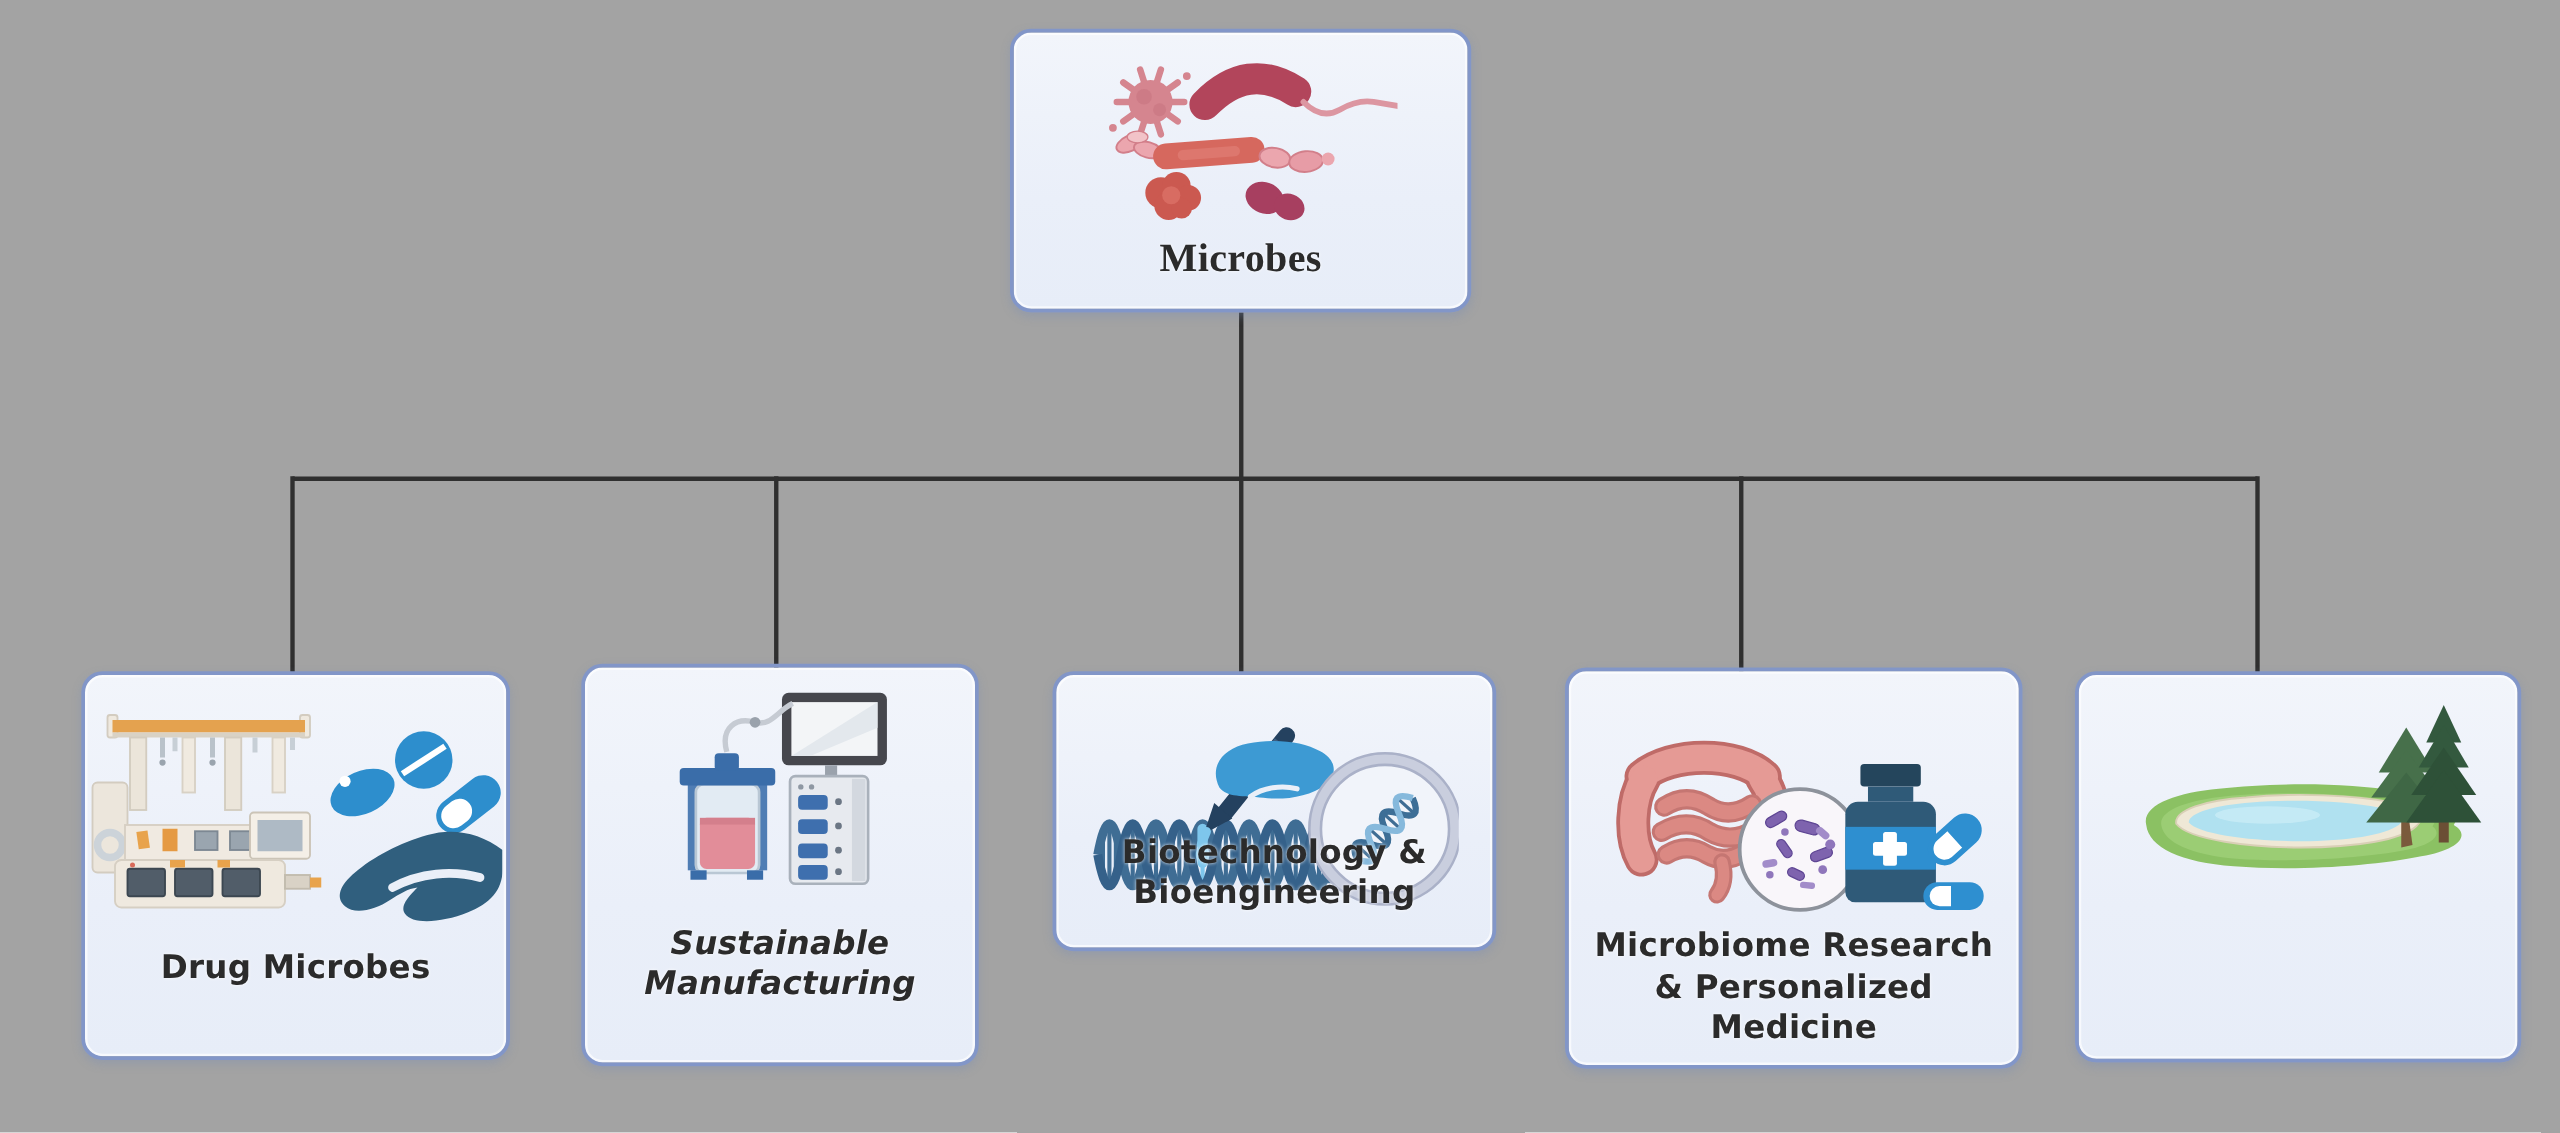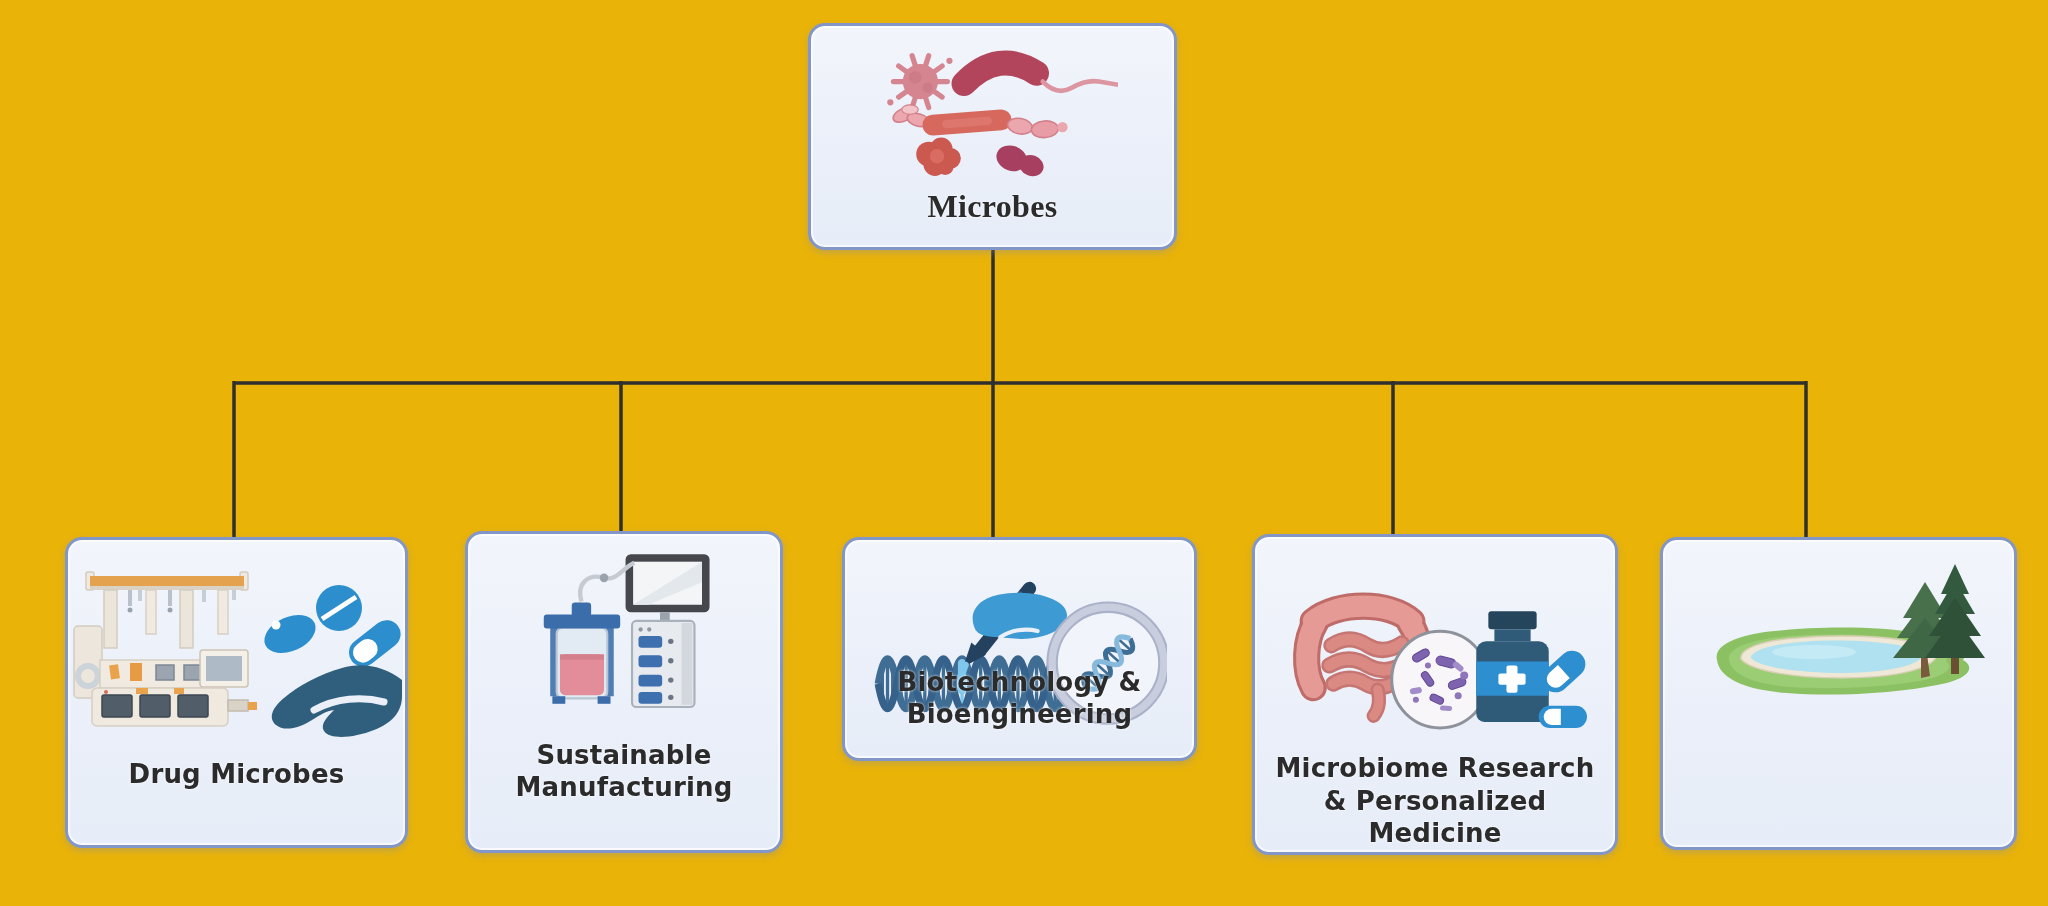--- a/index.html
+++ b/index.html
@@ -1,18 +1,18 @@
 <!DOCTYPE html>
 <html><head>
 <meta charset="utf-8">
 <style>
   html,body{margin:0;padding:0;background:#ffffff;}
   .stage{
     position:relative;width:2048px;height:906px;overflow:hidden;
-    background:#eab308;
+    background:#a3a3a3;
     font-family:"DejaVu Sans","Liberation Sans",sans-serif;
   }
   .connectors{position:absolute;left:0;top:0;}
   .node{
     position:absolute;
     background:linear-gradient(180deg,#f2f5fb 0%,#eaeff9 60%,#e7edf8 100%);
     border:3.5px solid #8296c8;
     border-radius:17px;
     box-shadow:0 3px 7px rgba(120,140,180,.35), inset 0 0 0 2px rgba(255,255,255,.65);
     box-sizing:border-box;
@@ -26,35 +26,35 @@
   .root-label{
     font-family:"Liberation Serif","DejaVu Serif",serif;
     font-weight:bold;font-size:32px;letter-spacing:.3px;
   }
   .child-label{
     font-weight:bold;font-size:26px;line-height:1.26;letter-spacing:.2px;
   }
   
   .n-root{left:808px;top:23px;width:369px;height:227px;}
   .n-c1{left:65px;top:537px;width:343px;height:311px;}
-  .n-c2{left:465px;top:531px;width:318px;height:322px;}
+  .n-c2{left:465px;top:531px;width:318px;height:322px;font-style:italic;}
   .n-c3{left:842px;top:537px;width:355px;height:224px;}
   .n-c4{left:1252px;top:534px;width:366px;height:321px;}
   .n-c5{left:1660px;top:537px;width:357px;height:313px;}
   .n-root .icon-wrap{top:12px;}
   .n-c1 .icon-wrap{top:24px;}
   .n-c2 .icon-wrap{top:18px;}
   .n-c3 .icon-wrap{top:32px;}
   .n-c4 .icon-wrap{top:50px;}
   .n-c5 .icon-wrap{top:16px;}
   .n-root .label{bottom:22px;}
   .n-c1 .label{bottom:54px;}
   .n-c2 .label{bottom:46px;}
   .n-c3 .label{bottom:27px;}
-  .n-c4 .label{bottom:2px;}
+  .n-c4 .label{bottom:13px;}
   .n-c5 .label{bottom:21px;}
 </style>
 </head>
 <body>
 
 <div class="stage">
 
   <svg class="connectors" width="2048" height="906">
     <g stroke="#2f2f2f" stroke-width="3.5" fill="none">
       <line x1="993" y1="250" x2="993" y2="545"></line>

